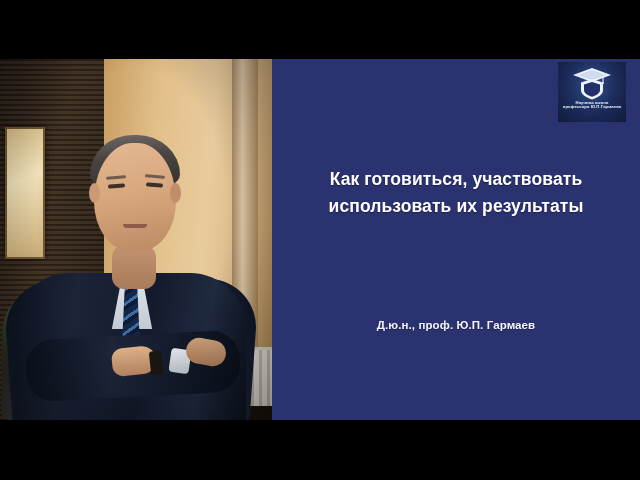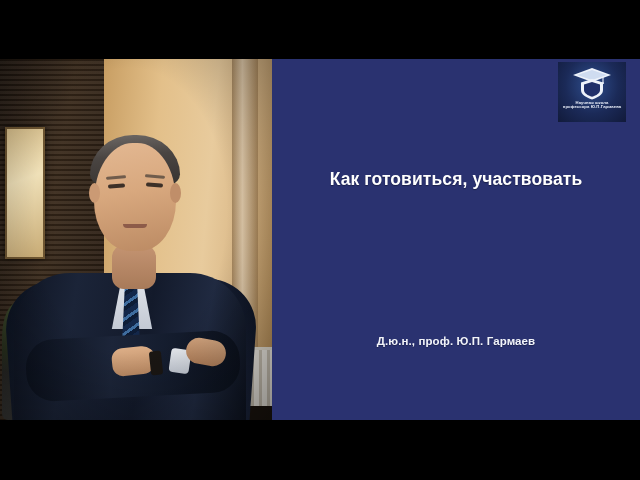--- a/index.html
+++ b/index.html
@@ -275,21 +275,21 @@
     font-weight: bold;
     line-height: 27px;
     letter-spacing: 0.1px;
     text-shadow: 0 1px 1px rgba(0,0,0,0.35);
   }
   .headline .hl-line { display: block; }
 
   .byline {
     position: absolute;
     left: 0;
-    top: 276px;
+    top: 260px;
     width: 368px;
     text-align: center;
     color: #f2f4fa;
     font-size: 11.5px;
     font-weight: bold;
     letter-spacing: 0.1px;
     text-shadow: 0 1px 1px rgba(0,0,0,0.3);
   }
 </style>
 </head>
@@ -348,20 +348,21 @@
           <path d="M20 16 L28 18.4 L28 24 C28 27.2 24.3 29.4 20 30.8 C15.7 29.4 12 27.2 12 24 L12 18.4 Z" fill="#20306a"></path>
         </svg>
         <span class="logo-text">
           <span class="logo-line">Научная школа</span>
           <span class="logo-line">профессора Ю.П.Гармаева</span>
         </span>
       </div>
 
       <div class="headline">
         <span class="hl-line">Как готовиться, участвовать</span>
+        <span class="hl-line">использовать их результаты</span>
       </div>
 
       <div class="byline">Д.ю.н., проф. Ю.П. Гармаев</div>
 
     </div>
 
   </div>
 </div>
 
 </body></html>

